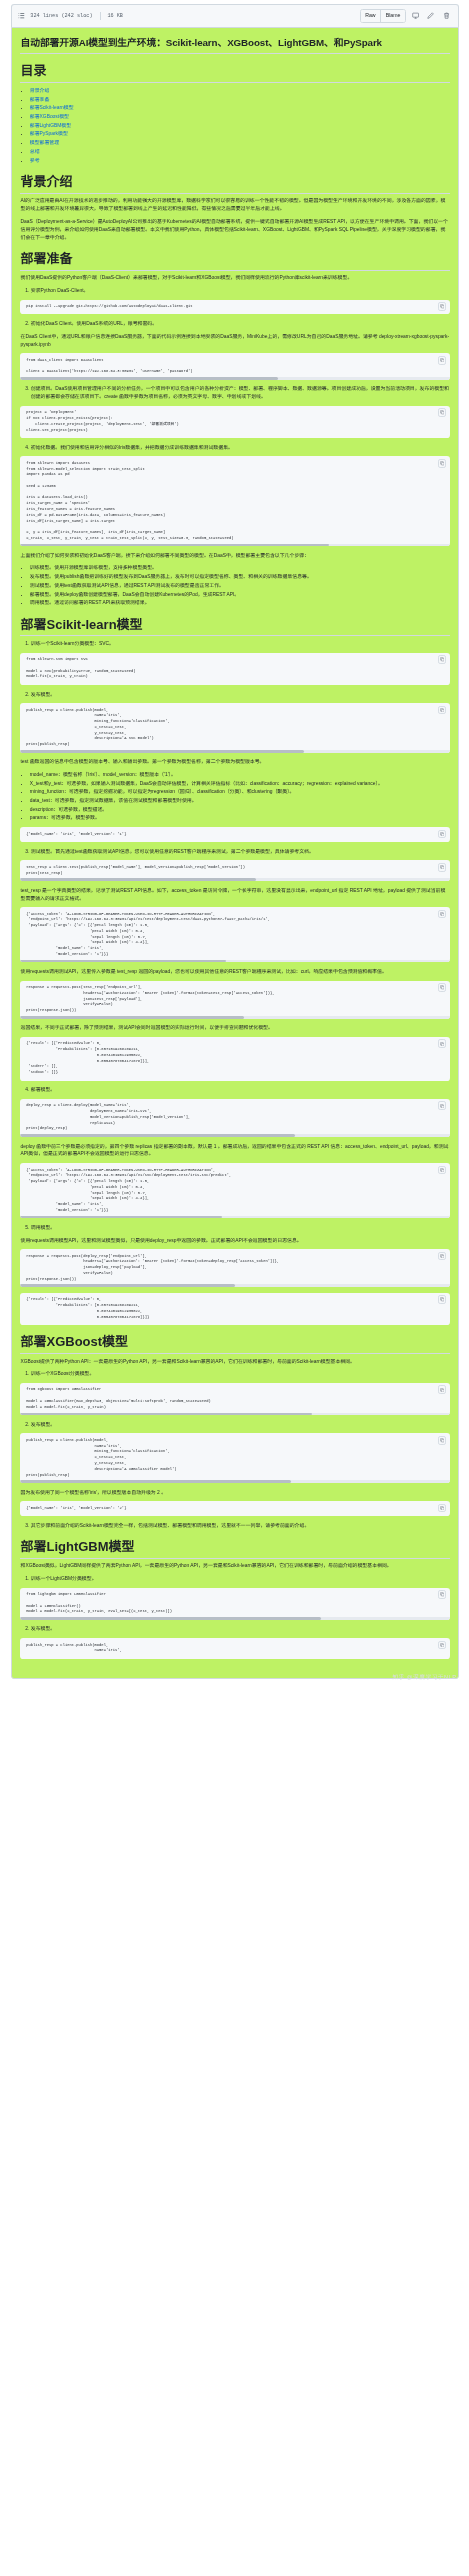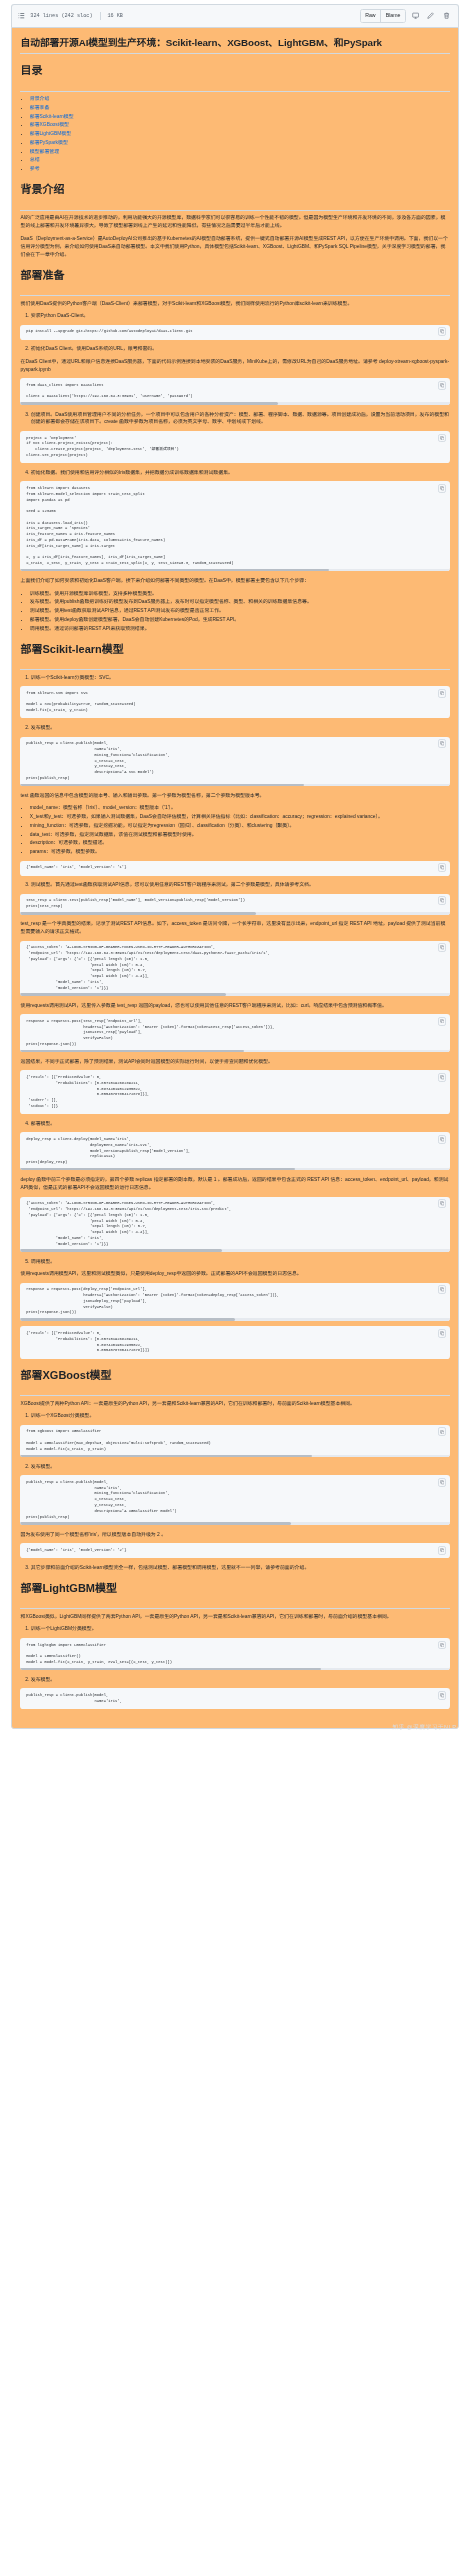--- a/index.html
+++ b/index.html
@@ -43,34 +43,34 @@
     margin-left: 3.1px; cursor: pointer;
   }
   .icon-btn svg { display:block; }
   .list-icon { width: 7.2px; height: 7.2px; display:block; }
 
   
   .file-body {
     border: 0.5px solid #d1d9e0;
     border-radius: 0 0 3.1px 3.1px;
     margin: 0 11.3px 9.3px 11.3px;
-    background: #fdba74;
+    background: #bef264;
     padding: 7.2px 8.2px 13.4px 8.2px;
   }
   .md { font-size: 4.9px; line-height: 1.62; color: #1f2328; }
 
   .md h1 {
     font-size: 9.8px; font-weight: 700; line-height: 1.28;
     margin: 2.1px 0 4.1px 0; padding-bottom: 3.1px;
     border-bottom: 0.5px solid #d1d9e0;
     letter-spacing: -0.1px;
   }
   .md h2 {
-    font-size: 11px; font-weight: 700; line-height: 1.3;
-    margin: 9.3px 0 3.6px 0; padding-bottom: 13px;
+    font-size: 13px; font-weight: 700; line-height: 1.3;
+    margin: 9.3px 0 3.6px 0; padding-bottom: 2px;
     border-bottom: 0.5px solid #d1d9e0;
   }
   .md p { margin: 0 0 4.6px 0; }
   .md ul, .md ol { margin: 0 0 4.6px 0; padding-left: 9.3px; }
   .md li { margin: 0.8px 0; }
   .md ol { padding-left: 10.3px; }
   .md a { color: #0969da; text-decoration: none; }
 
   
   .codeblock {

